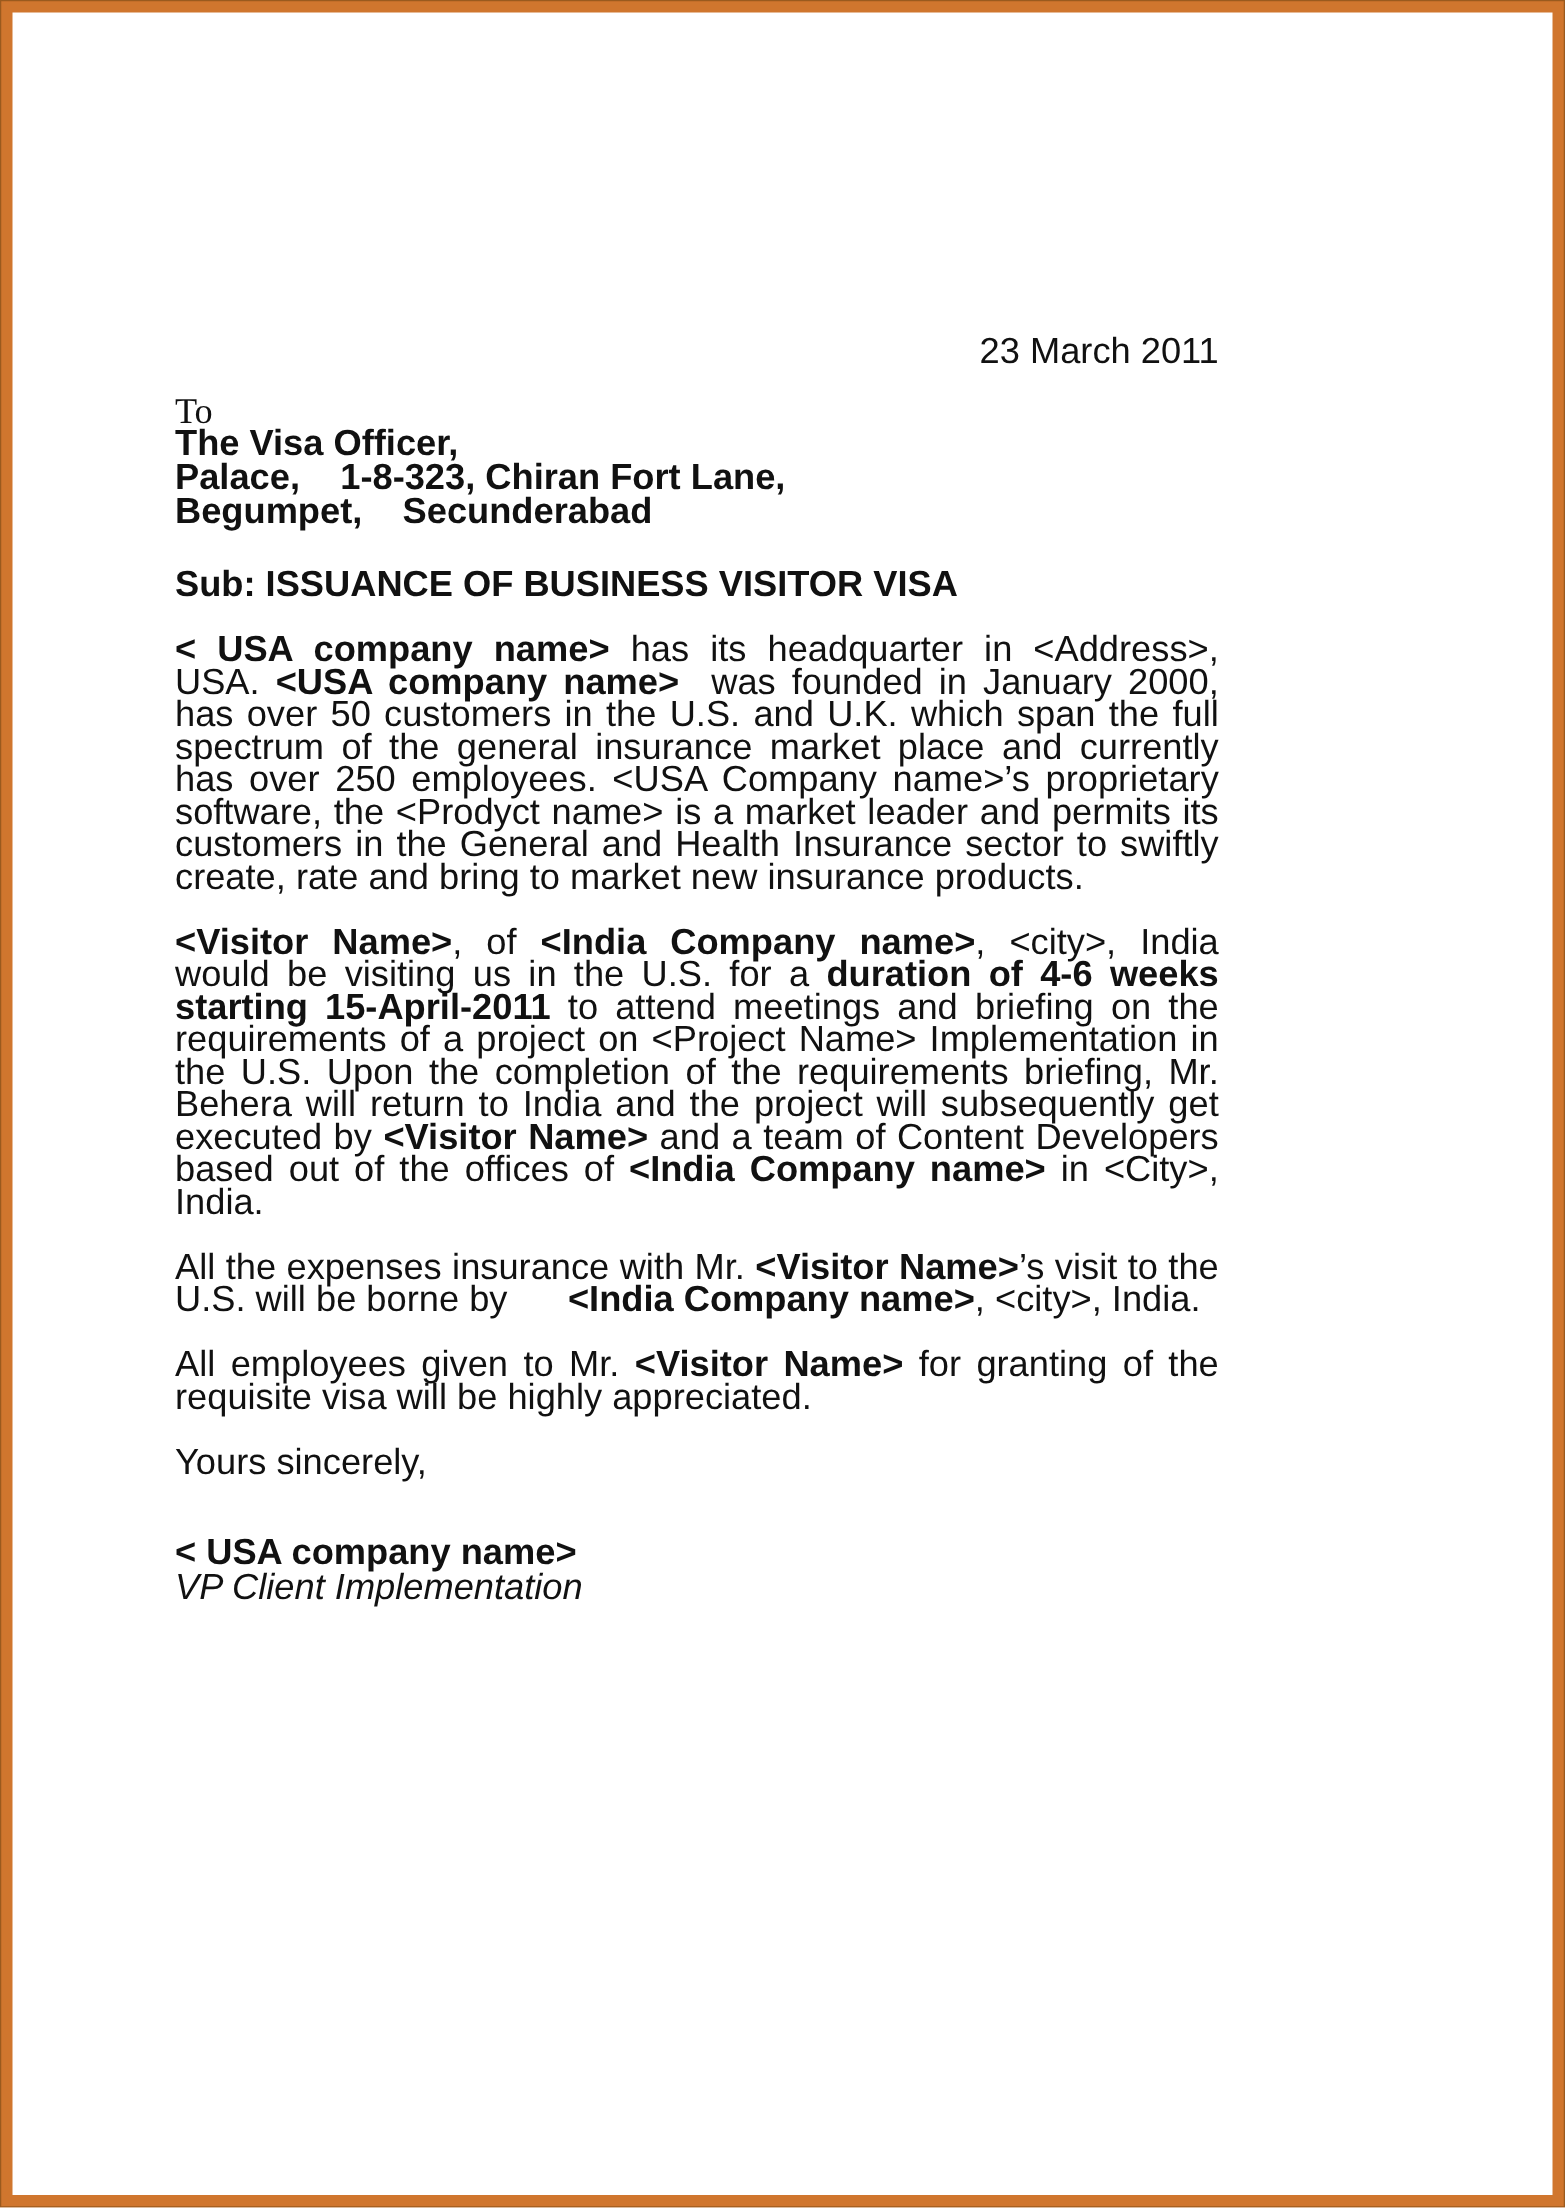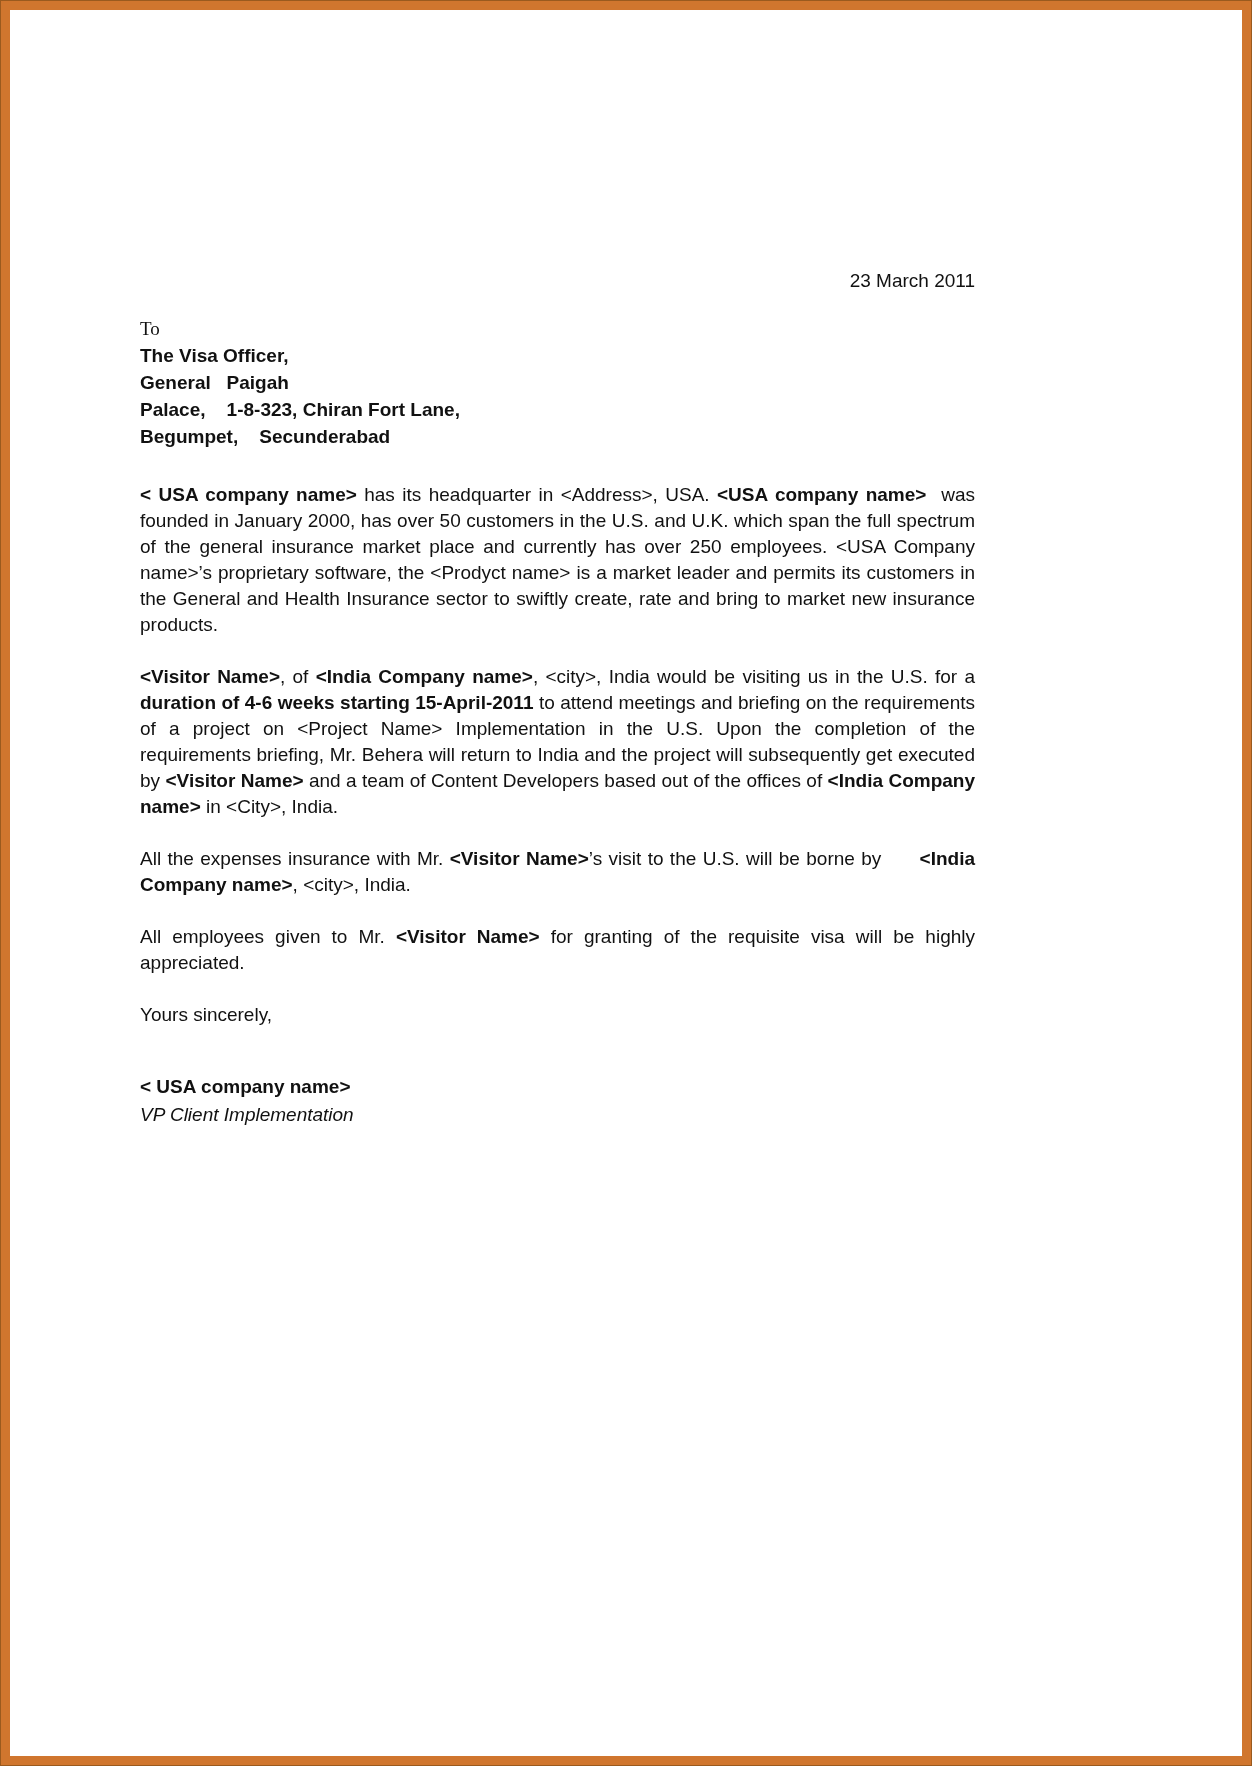--- a/index.html
+++ b/index.html
@@ -16,21 +16,21 @@
     border: 10px solid #d0762e;
     outline: 1px solid #9a5a1e;
     outline-offset: -1px;
     overflow: hidden;
     font-family: "Liberation Sans", sans-serif;
     color: #111111;
   }
   .content {
     box-sizing: border-box;
     padding: 258px 267px 0 130px;
-    font-size: 19px;
+    font-size: 29px;
     line-height: 26px;
   }
   .date {
     text-align: right;
     margin-bottom: 22px;
   }
   .to {
     margin-bottom: 0;
     font-family: Liberation Serif, serif;
   }
@@ -67,25 +67,25 @@
 
 <div class="page" style="border-color: rgb(208, 118, 46);">
   <div class="content">
 
     <div class="date">23 March 2011</div>
 
     <div class="to">To</div>
 
     <div class="address">
       <div>The Visa Officer,</div>
-      <div>General&nbsp;&nbsp; Paigah</div>
       <div>Palace,&nbsp;&nbsp;&nbsp; 1-8-323, Chiran Fort Lane,</div>
       <div>Begumpet,&nbsp;&nbsp;&nbsp; Secunderabad</div>
     </div>
 
+    <div class="subject">Sub: ISSUANCE OF BUSINESS VISITOR VISA</div>
 
 
     <p class="para"><span class="bold">&lt; USA company name&gt;</span><span> has its headquarter in &lt;Address&gt;, USA. </span><span class="bold">&lt;USA company name&gt;</span><span>&nbsp; was founded in January 2000, has over 50 customers in the U.S. and U.K. which span the full spectrum of the general insurance market place and currently has over 250 employees. &lt;USA Company name&gt;’s proprietary software, the &lt;Prodyct name&gt; is a market leader and permits its customers in the General and Health Insurance sector to swiftly create, rate and bring to market new insurance products.</span></p>
 
     <p class="para"><span class="bold">&lt;Visitor Name&gt;</span><span>, of </span><span class="bold">&lt;India Company name&gt;</span><span>, &lt;city&gt;, India would be visiting us in the U.S. for a </span><span class="bold">duration of 4-6 weeks starting 15-April-2011</span><span> to attend meetings and briefing on the requirements of a project on &lt;Project Name&gt; Implementation in the U.S. Upon the completion of the requirements briefing, Mr. Behera will return to India and the project will subsequently get executed by </span><span class="bold">&lt;Visitor Name&gt;</span><span> and a team of Content Developers based out of the offices of </span><span class="bold">&lt;India Company name&gt;</span><span> in &lt;City&gt;, India.</span></p>
 
     <p class="para"><span>All the expenses insurance with Mr. </span><span class="bold">&lt;Visitor Name&gt;</span><span>’s visit to the U.S. will be borne by&nbsp;&nbsp;&nbsp;&nbsp;&nbsp; </span><span class="bold">&lt;India Company name&gt;</span><span>, &lt;city&gt;, India.</span></p>
 
     <p class="para"><span>All employees given to Mr. </span><span class="bold">&lt;Visitor Name&gt;</span><span> for granting of the requisite visa will be highly appreciated.</span></p>
 

